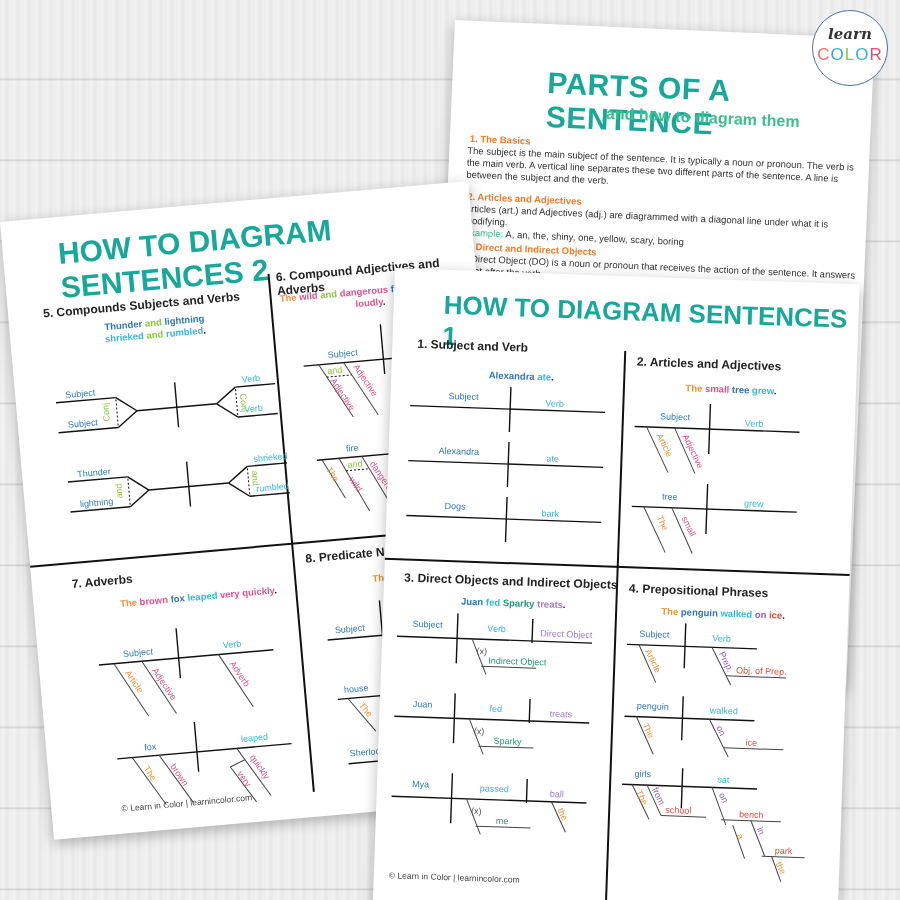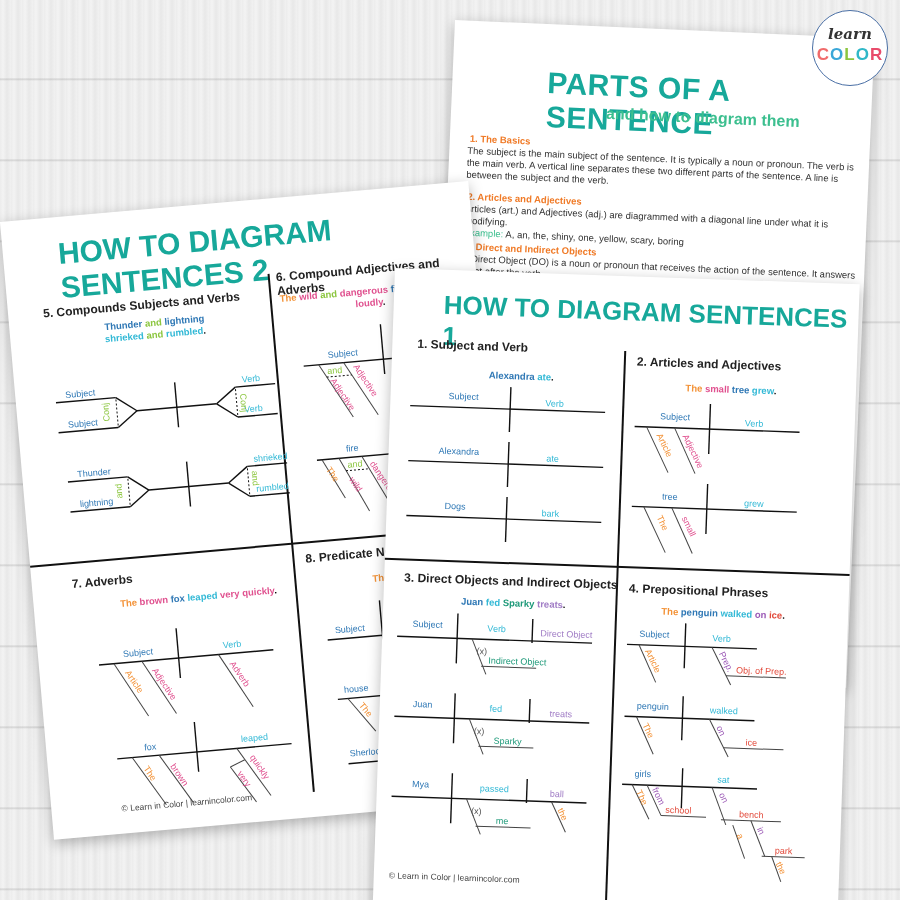--- a/index.html
+++ b/index.html
@@ -47,21 +47,21 @@
 
   svg.diag { position:absolute; overflow:visible; }
   svg.diag line { stroke:#111; stroke-width:1.4; }
   svg.diag line.thin { stroke:#444; stroke-width:1; }
   svg.diag line.dash { stroke:#111; stroke-width:1; stroke-dasharray:2,2; }
   svg.diag text { font-family:"Liberation Sans", sans-serif; font-size:9px; }
 
   
   #logo { position:absolute; left:812px; top:10px; width:74px; height:74px; border-radius:50%; background:#fff; border:1.5px solid #4a6fa5; }
   #logo .learn { position:absolute; left:0; right:0; top:14px; text-align:center; font-size:15px; font-weight:bold; font-style:italic; color:#333; font-family:"DejaVu Serif", serif; }
-  #logo .color { position:absolute; left:0; right:0; top:34px; text-align:center; font-size:17px; font-weight:bold; letter-spacing:1px; }
+  #logo .color { position:absolute; left:0; right:0; top:34px; text-align:center; font-size:17px; font-weight:normal; letter-spacing:1px; }
   #logo .color span:nth-child(1){color:#f06b6b;}
   #logo .color span:nth-child(2){color:#3aa7d8;}
   #logo .color span:nth-child(3){color:#8cc63f;}
   #logo .color span:nth-child(4){color:#2fb8c8;}
   #logo .color span:nth-child(5){color:#e94b6b;}
 </style>
 </head>
 <body>
 
 <div class="sheet" id="sheet-parts">

